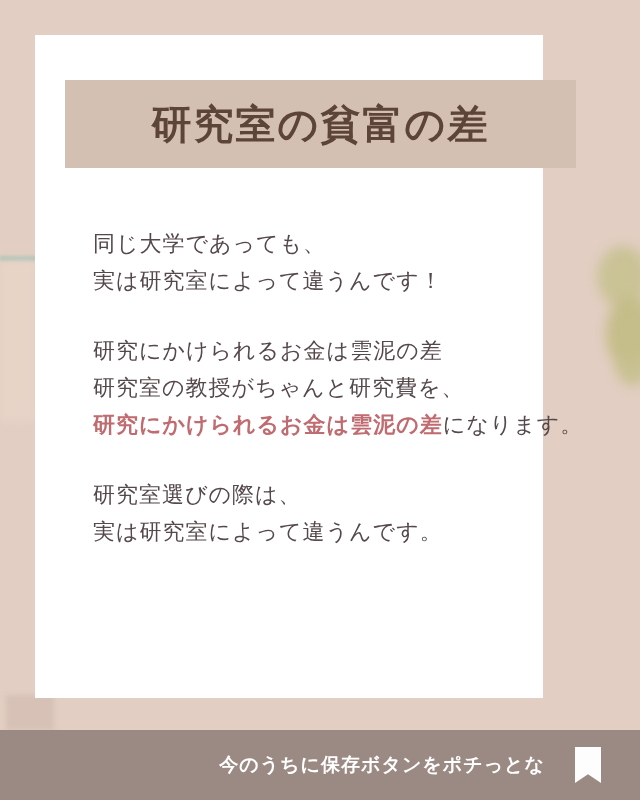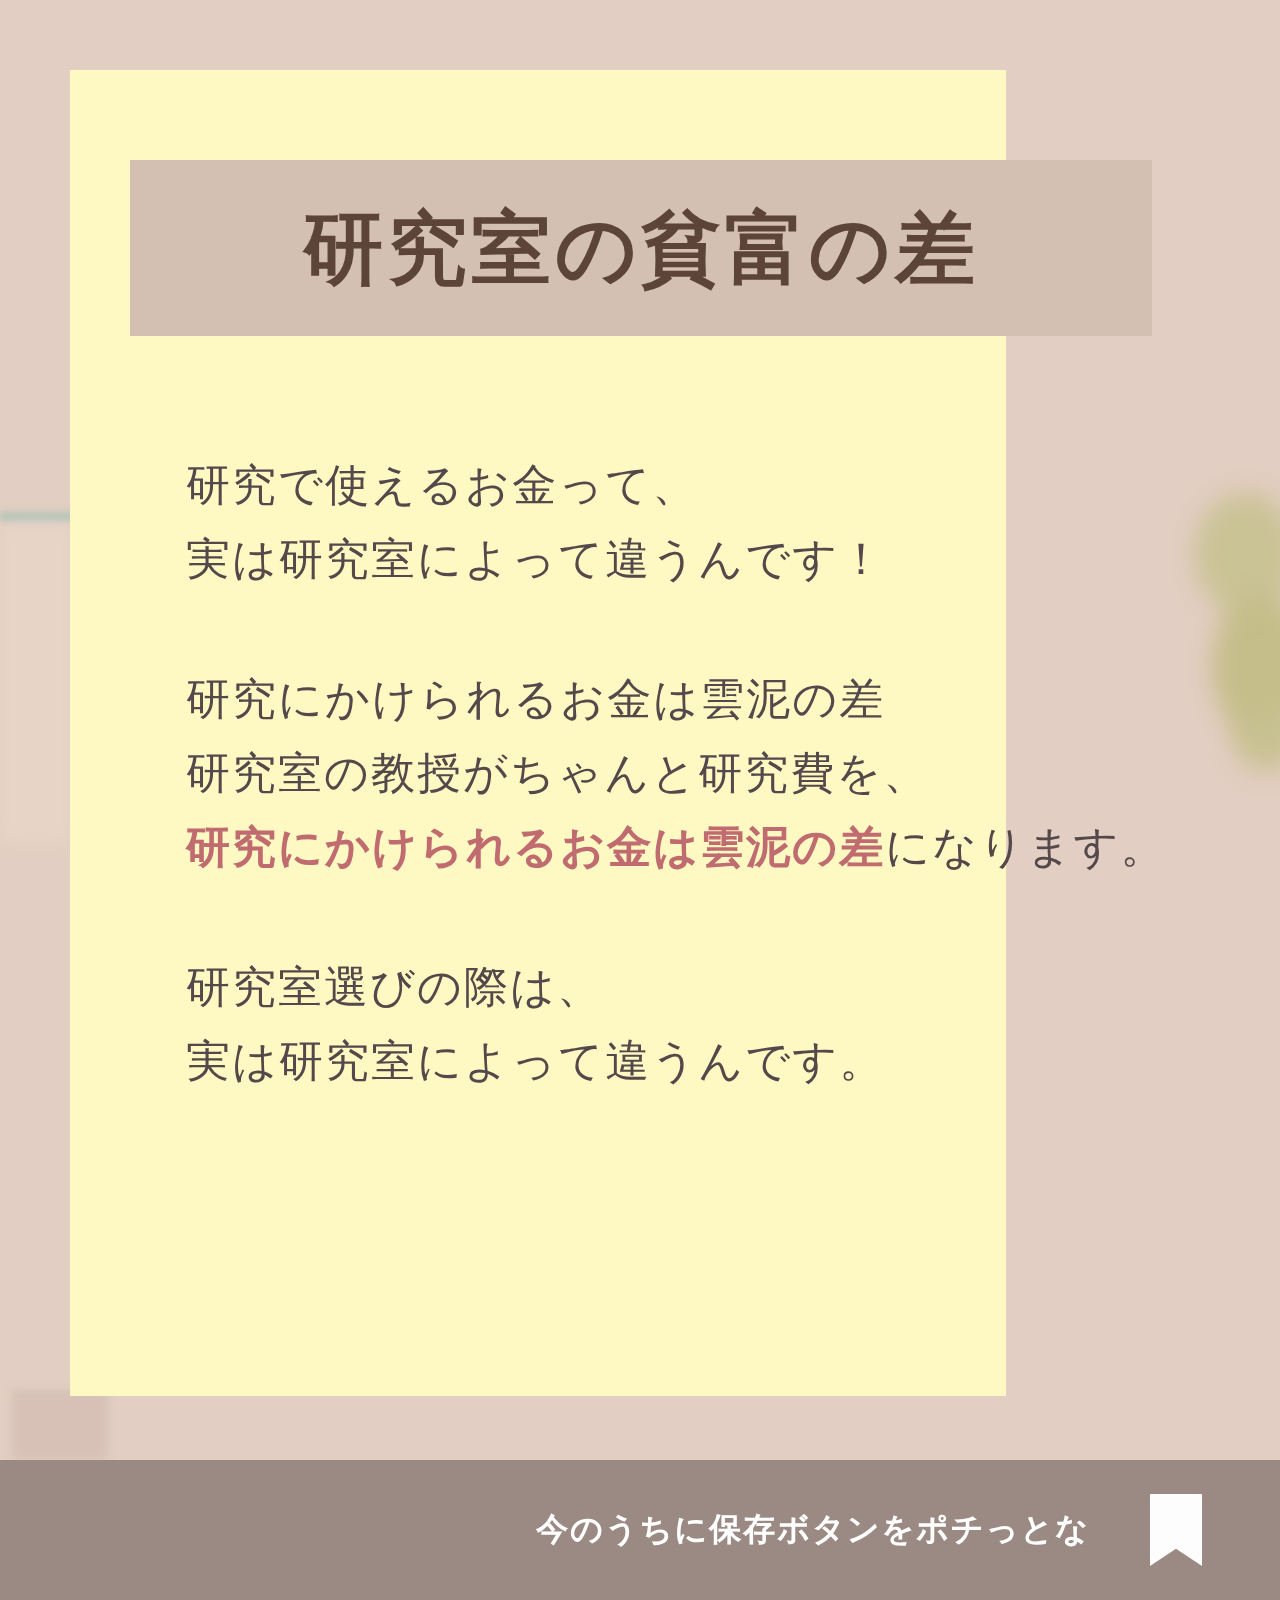--- a/index.html
+++ b/index.html
@@ -24,22 +24,22 @@
     position: absolute; left: 6px; top: 695px; width: 48px; height: 35px;
     background: #d7c1b7; filter: blur(2px);
   }
   .leaf { position: absolute; border-radius: 50%; filter: blur(6px); }
   .leaf-1 { left: 597px; top: 246px; width: 52px; height: 62px; background: #c8c292; opacity: .9; }
   .leaf-2 { left: 606px; top: 296px; width: 48px; height: 74px; background: #c2bc84; opacity: .9; }
   .leaf-3 { left: 616px; top: 352px; width: 34px; height: 34px; background: #c6c08e; opacity: .85; }
 
   .card {
     position: absolute; left: 35px; top: 35px;
-    width: 468px; height: 663px;
-    background: #fef9c3;
+    width: 508px; height: 663px;
+    background: #ffffff;
   }
 
   .title-banner {
     position: absolute; left: 30px; top: 45px;
     width: 511px; height: 88px;
     background: #d3c0b3;
     display: flex; align-items: center; justify-content: center;
   }
   .title-banner .title {
     font-size: 40px; font-weight: bold;
@@ -49,35 +49,35 @@
 
   .body-text {
     position: absolute; left: 58px; top: 190px;
     width: 500px;
     color: #55484a;
     font-size: 22px;
     line-height: 37px;
     letter-spacing: 1px;
   }
   .body-text p { margin: 0 0 33px 0; }
-  .body-text p:last-child { margin-bottom: 10px; }
+  .body-text p:last-child { margin-bottom: 10px; font-family: Liberation Serif, serif; }
   .hl { color: #c06b70; font-weight: bold; }
 
   .footer-bar {
     position: absolute; left: 0; top: 730px;
     width: 640px; height: 70px;
     background: #9b8a83;
     display: flex; align-items: center; justify-content: flex-end;
     gap: 30px;
     padding-right: 39px;
     box-sizing: border-box;
   }
   .footer-bar .prompt {
     color: #ffffff;
-    font-size: 16px;
+    font-size: 19px;
     font-weight: bold;
     letter-spacing: 1px;
   }
   .bookmark {
     width: 26px; height: 36px;
     background: #fdfdfd;
     clip-path: polygon(0 0, 100% 0, 100% 100%, 50% 76%, 0 100%);
   }
 </style>
 </head>
@@ -91,21 +91,21 @@
 <div class="leaf leaf-3"></div>
 
 <div class="card">
 
   <div class="title-banner">
     <div class="title">研究室の貧富の差</div>
   </div>
 
   <div class="body-text">
     <p>
-      <span style="display:block">研究で使えるお金って、</span>
+      <span style="display:block">同じ大学であっても、</span>
       <span style="display:block">実は研究室によって違うんです！</span>
     </p>
     <p>
       <span style="display:block">研究にかけられるお金は雲泥の差</span>
       <span style="display:block">研究室の教授がちゃんと研究費を、</span>
       <span style="display:block"><span class="hl">研究にかけられるお金は雲泥の差</span><span>になります。</span></span>
     </p>
     <p>
       <span style="display:block">研究室選びの際は、</span>
       <span style="display:block">実は研究室によって違うんです。</span>

